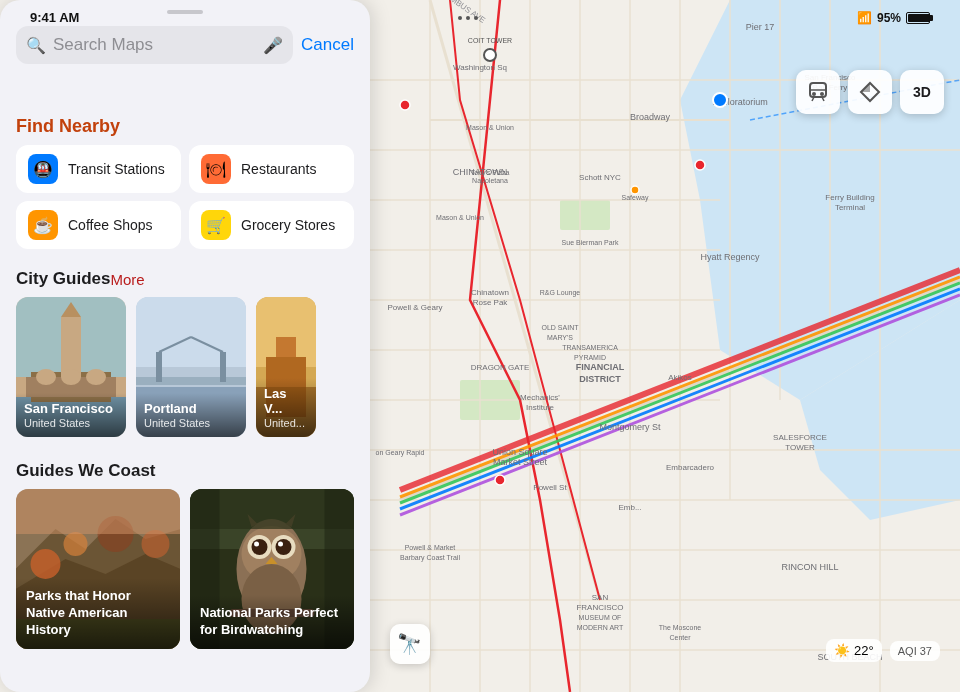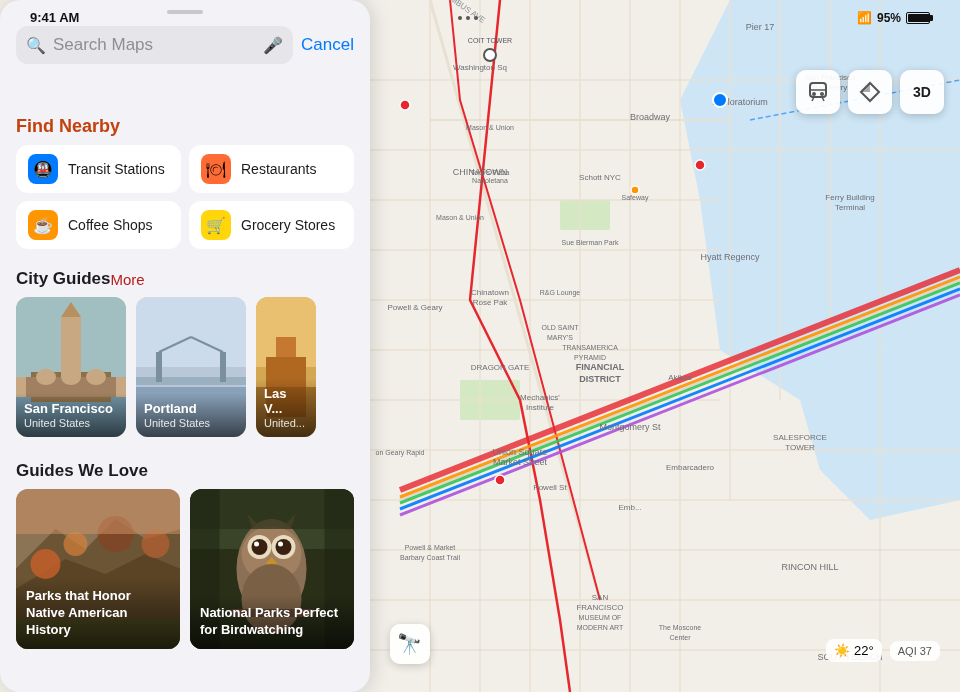--- a/index.html
+++ b/index.html
@@ -552,21 +552,21 @@
         </svg>
       </div>
       <div class="city-card-overlay">
         <div class="city-card-name">Las V...</div>
         <div class="city-card-country">United...</div>
       </div>
     </div>
   </div>
 
   <div class="section-header">
-    <span class="section-header-title">Guides We Love</span>
+    <span class="section-header-title">Guides We Coast</span>
   </div>
   <div class="guides-grid">
 
     <div class="guide-card">
       <svg width="100%" height="160" viewBox="0 0 165 160" preserveAspectRatio="xMidYMid slice" xmlns="http://www.w3.org/2000/svg">
         <rect width="165" height="160" fill="#8b7355"></rect>
 
         <polygon points="0,80 40,40 70,60 100,30 130,50 165,40 165,160 0,160" fill="#6b5535"></polygon>
         <polygon points="0,100 50,70 90,85 130,65 165,80 165,160 0,160" fill="#5a4425"></polygon>
 

